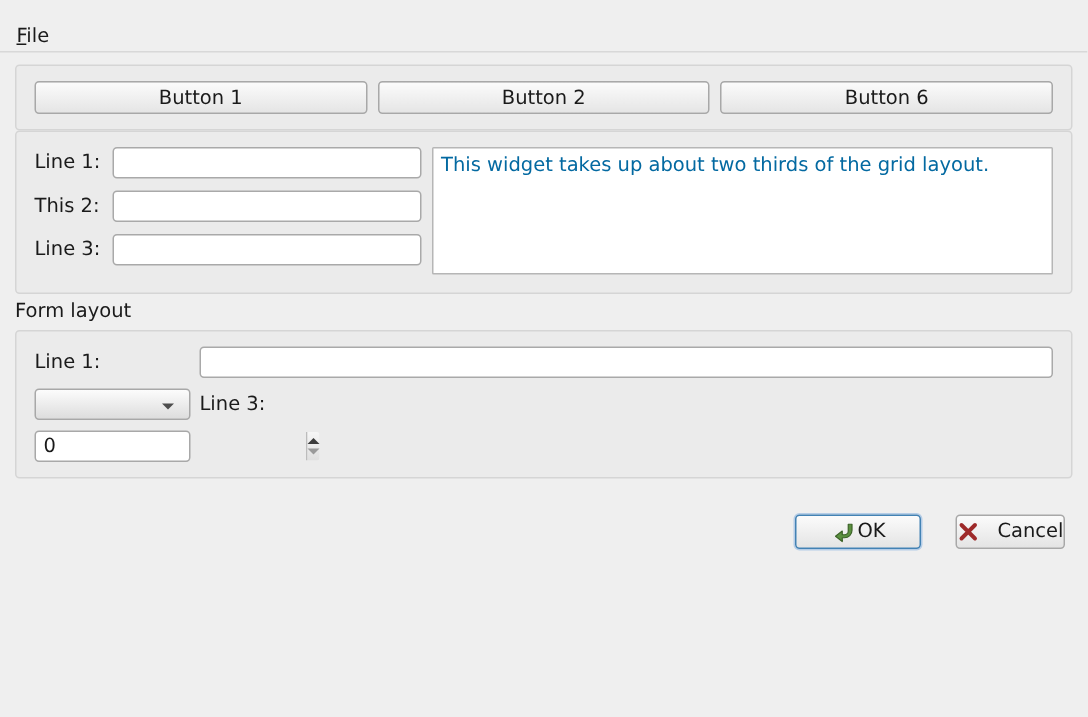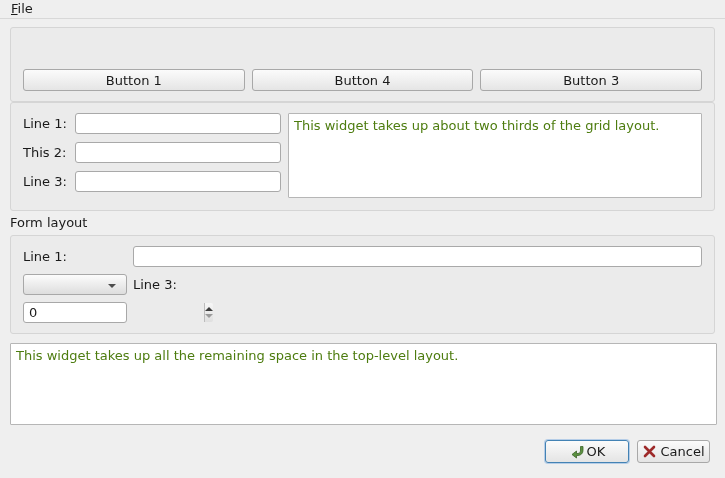--- a/index.html
+++ b/index.html
@@ -11,20 +11,21 @@
     color:#1a1a1a;
     overflow:hidden;
   }
   
   .menubar {
     height:19px;
     background:#efefef;
     border-bottom:1px solid #d8d8d8;
     display:flex;
     padding-left:4px;
+    margin-top:16px;
   }
   .menu-item {
     padding:1px 7px 2px 7px;
     cursor:default;
   }
   .mnemonic { text-decoration:underline; }
   
   .content { padding:8px 10px 0 10px; }
   .group-title {
     margin-top:4px;
@@ -42,21 +43,20 @@
   .pushbutton {
     flex:1;
     height:22px;
     background:linear-gradient(to bottom,#fbfbfb,#e5e5e5);
     border:1px solid #a8a8a8;
     border-radius:3px;
     font-family:inherit;
     font-size:13px;
     color:#1a1a1a;
     cursor:default;
-    margin-top:31px;
   }
   
   .grid-box { height:109px; display:flex; gap:7px; }
   .grid-left {
     display:grid;
     grid-template-columns:45px 206px;
     grid-auto-rows:21px;
     column-gap:7px;
     row-gap:8px;
     align-content:start;
@@ -73,21 +73,21 @@
     color:#1a1a1a;
     width:100%;
   }
   .textedit {
     background:#ffffff;
     border:1px solid #b6b6b6;
     border-radius:1px;
     padding:3px 5px;
     font-family:inherit;
     font-size:13px;
-    color:#4d7c0f;
+    color:#0369a1;
     resize:none;
     overflow:hidden;
     line-height:17px;
   }
   .grid-textedit { flex:1; height:85px; }
   
   .form-box {
     display:grid;
     grid-template-columns:104px 1fr;
     grid-auto-rows:21px;
@@ -154,22 +154,22 @@
   }
   
   .bottom-textedit {
     width:707px;
     height:82px;
     margin-top:9px;
   }
   .button-row {
     display:flex;
     justify-content:flex-end;
-    gap:8px;
-    margin-top:12px;
+    gap:23px;
+    margin-top:24px;
     padding-right:5px;
   }
   .dialog-button {
     height:23px;
     background:linear-gradient(to bottom,#fbfbfb,#e4e4e4);
     border:1px solid #a8a8a8;
     border-radius:3px;
     font-family:inherit;
     font-size:13px;
     color:#1a1a1a;
@@ -177,38 +177,38 @@
     align-items:center;
     justify-content:center;
     gap:3px;
     cursor:default;
   }
   .ok-button {
     width:84px;
     border:1px solid #4382b4;
     box-shadow:0 0 0 1px rgba(74,144,217,0.35);
   }
-  .cancel-button { width:73px; }
+  .cancel-button { width:73px;justify-content:space-between; }
   .btn-icon { display:inline-flex; width:15px; height:15px; }
 </style>
 </head>
 <body>
 
 <div class="menubar">
   <div class="menu-item"><span class="mnemonic">F</span><span>ile</span></div>
 </div>
 
 <div class="content">
 
   
   <div class="group-box">
     <div class="hbox-buttons">
       <button class="pushbutton">Button 1</button>
-      <button class="pushbutton">Button 4</button>
-      <button class="pushbutton">Button 3</button>
+      <button class="pushbutton">Button 2</button>
+      <button class="pushbutton">Button 6</button>
     </div>
   </div>
 
   
   <div class="group-box grid-box">
     <div class="grid-left">
       <div class="field-label">Line 1:</div>
       <input class="lineedit" type="text" value="" style="">
       <div class="field-label">This 2:</div>
       <input class="lineedit" type="text" value="" style="">
@@ -233,21 +233,20 @@
     <div class="spinbox">
       <input class="spin-input" type="text" value="0" style="">
       <div class="spin-buttons">
         <span class="spin-up"></span>
         <span class="spin-down"></span>
       </div>
     </div>
   </div>
 
   
-  <textarea class="textedit bottom-textedit" spellcheck="false" style="">This widget takes up all the remaining space in the top-level layout.</textarea>
 
   
   <div class="button-row">
     <button class="dialog-button ok-button">
       <span class="btn-icon">
         <svg width="15" height="15" viewBox="0 0 15 15">
           <path d="M11.5 2.5 v4.5 a2.5 2.5 0 0 1 -2.5 2.5 H7.5 v-2.5 L3 10.5 l4.5 3.5 v-2.5 H9 a5 5 0 0 0 5-5 V2.5 Z" fill="#5b9140" stroke="#3c6328" stroke-width="0.8" stroke-linejoin="round"></path>
         </svg>
       </span>
       <span>OK</span>

